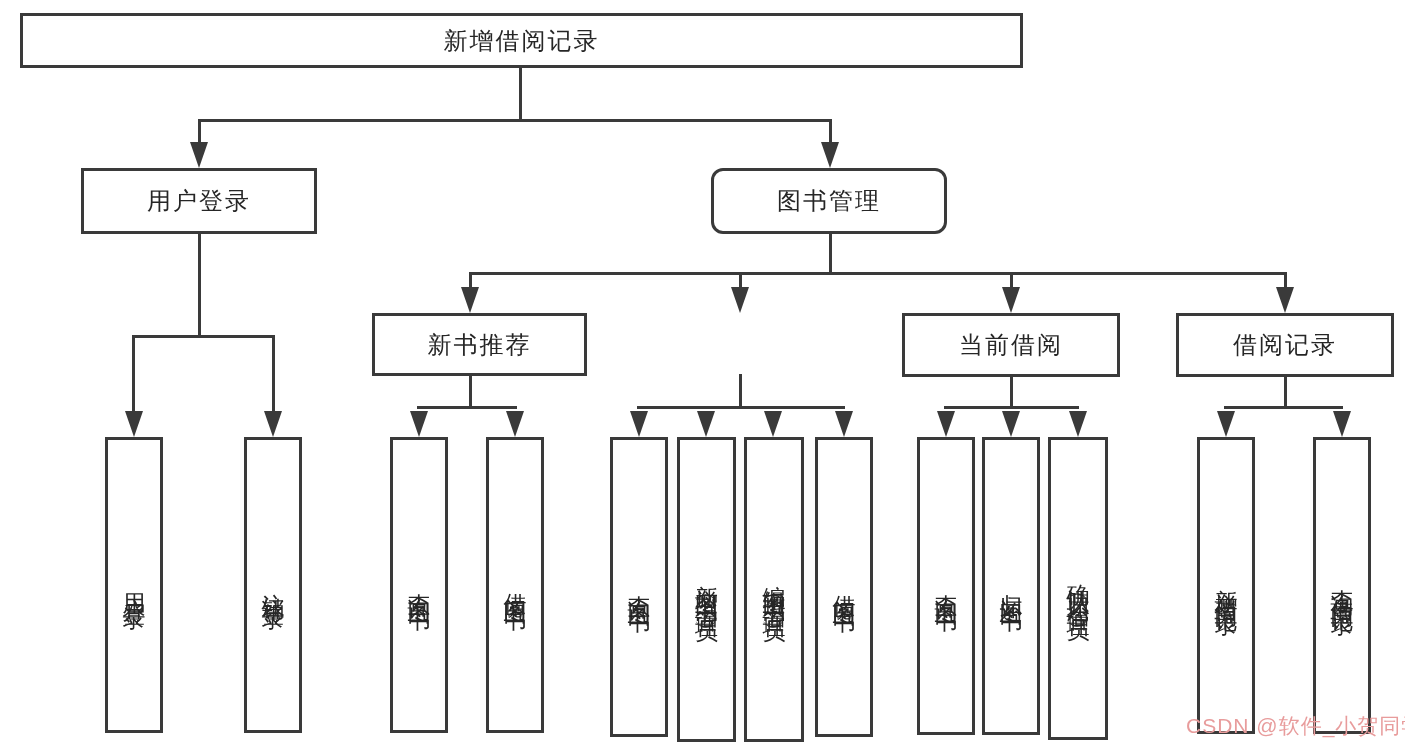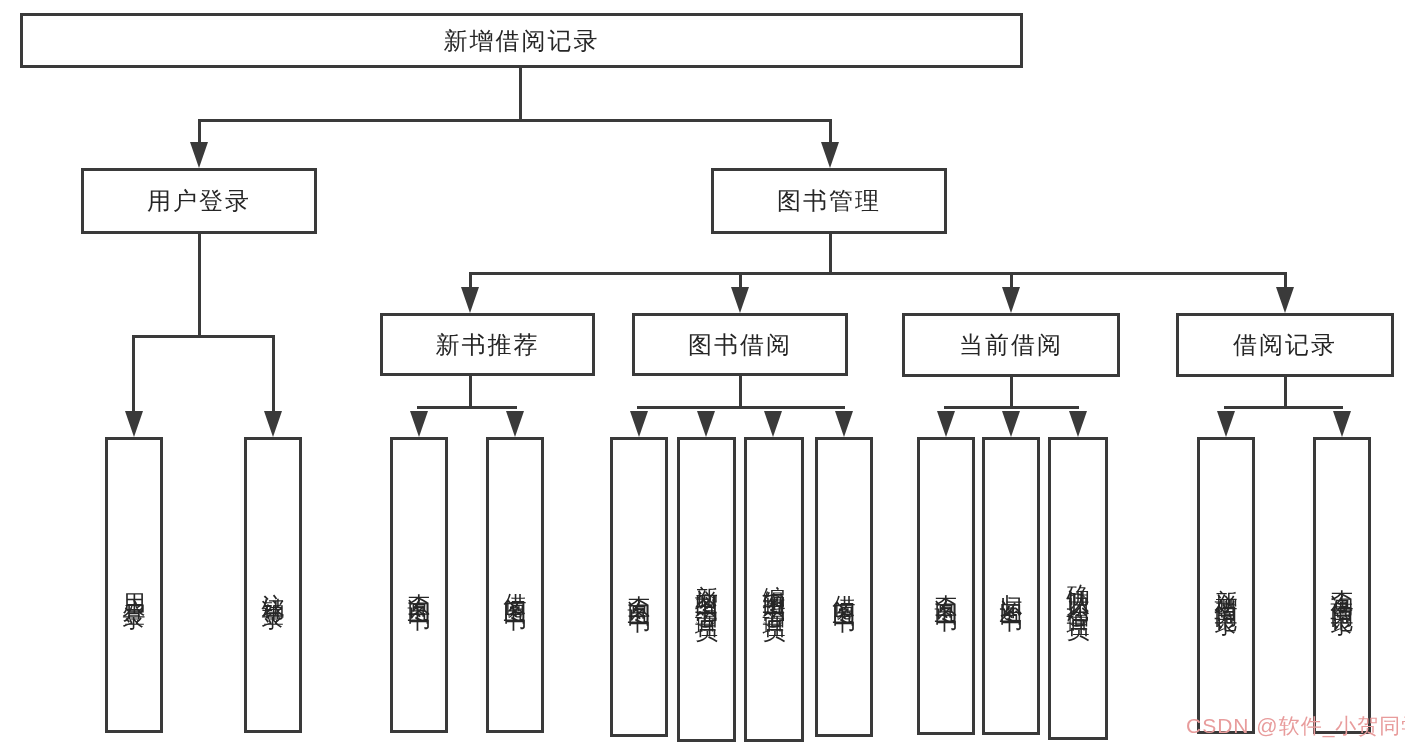--- a/index.html
+++ b/index.html
@@ -34,24 +34,23 @@
   }
 </style>
 </head>
 <body>
 
 <div class="canvas">
 
   <div class="box" style="left:20px; top:13px; width:1003px; height:55px;">新增借阅记录</div>
 
   <div class="box" style="left:81px; top:168px; width:236px; height:66px;">用户登录</div>
-  <div class="box" style="left:711px; top:168px; width:236px; height:66px;">图书管理</div>
+  <div class="box" style="left:711px; top:168px; width:236px; height:66px;border-radius:12px;">图书管理</div>
 
-  <div class="box" style="left:380px; top:313px; width:215px; height:63px;">新书推荐</div>
-  <div class="box" style="left:632px; top:313px; width:216px; height:63px;">图书借阅</div>
+  <div class="box" style="left:372px; top:313px; width:215px; height:63px;">新书推荐</div>
   <div class="box" style="left:1176px; top:313px; width:218px; height:64px;">借阅记录</div>
   <div class="box" style="left:902px; top:313px; width:218px; height:64px;">当前借阅</div>
 
   <div class="vbox" style="left:105px; top:437px; width:58px; height:296px;">用户登录</div>
   <div class="vbox" style="left:244px; top:437px; width:58px; height:296px;">注销登录</div>
 
   <div class="vbox" style="left:390px; top:437px; width:58px; height:296px;">查询图书</div>
   <div class="vbox" style="left:486px; top:437px; width:58px; height:296px;">借阅图书</div>
 
   <div class="vbox" style="left:610px; top:437px; width:58px; height:300px;">查询图书</div>

